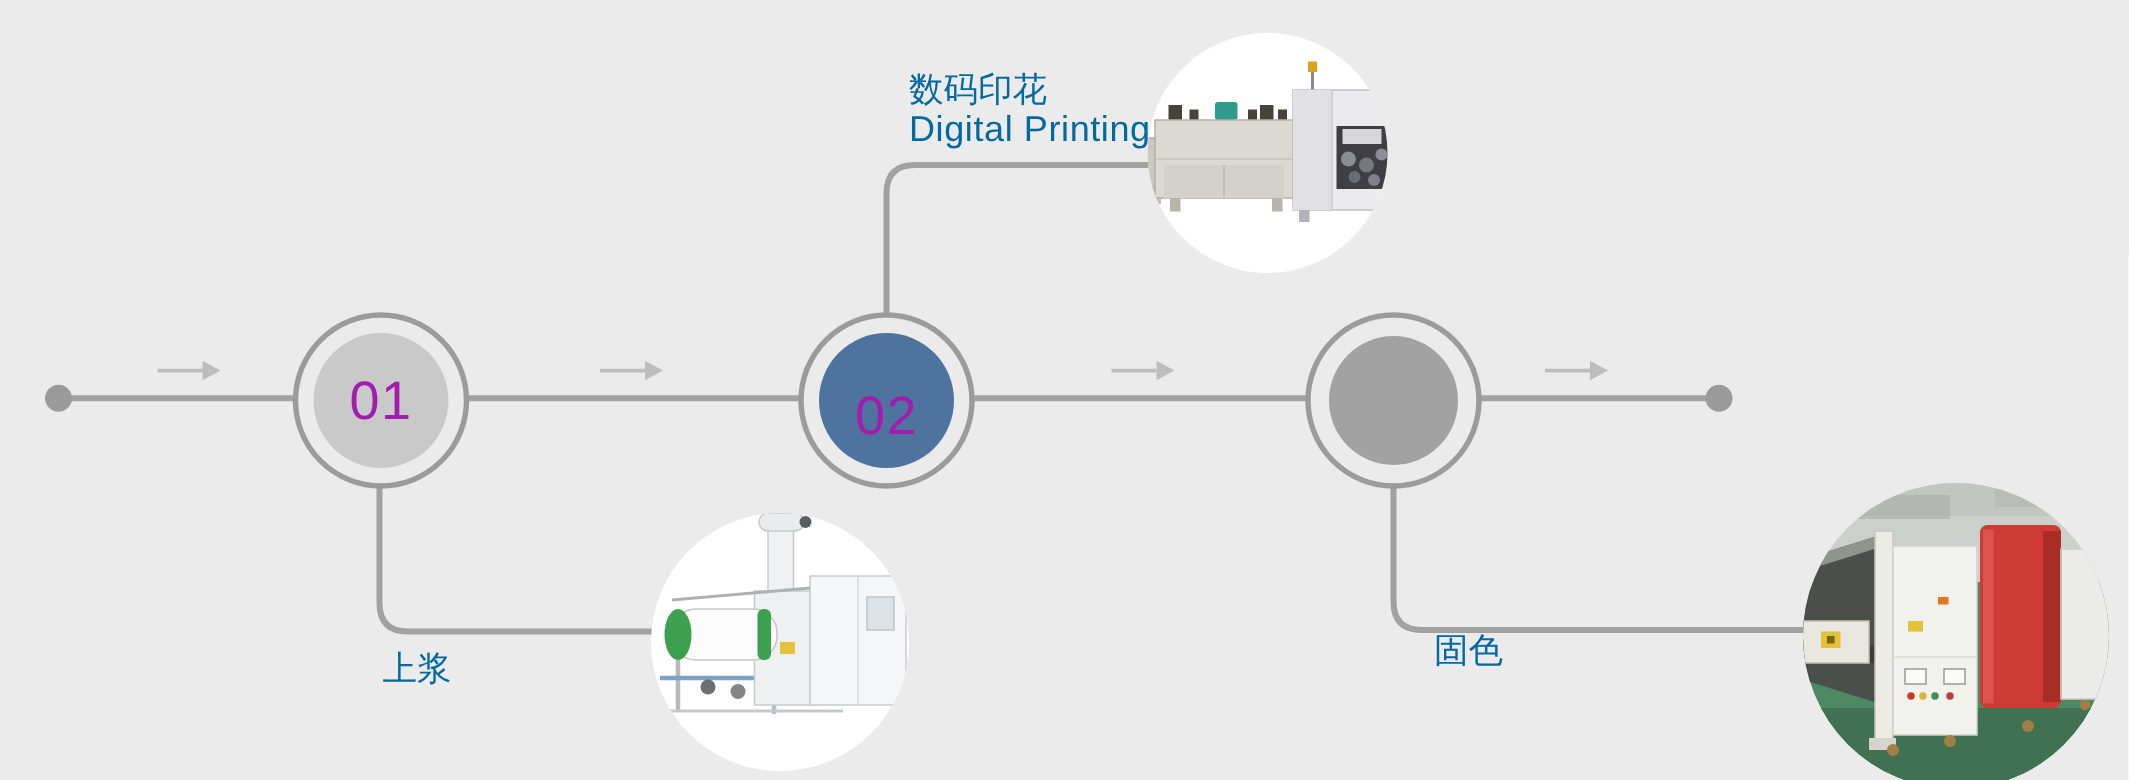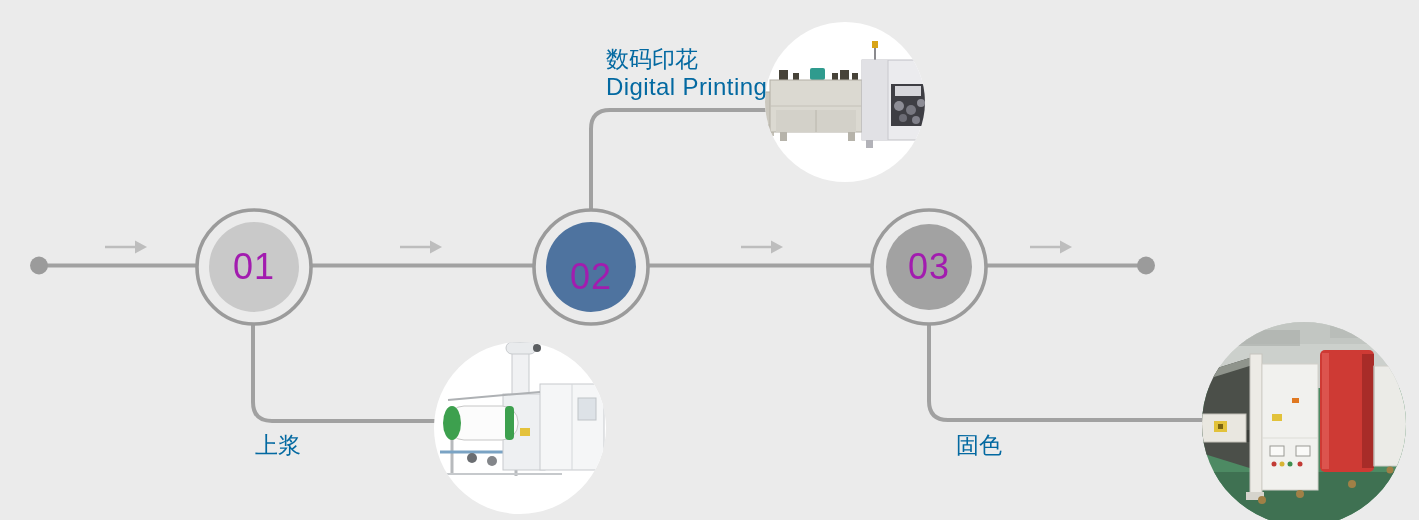--- a/index.html
+++ b/index.html
@@ -27,21 +27,21 @@
   .num-3{left:869px;top:241px;}
   .flow-label{
     position:absolute;
     color:#0369a1;
     white-space:nowrap;
   }
   .flow-label .zh{font-size:23px;line-height:27px;}
   .flow-label .en{font-size:24px;line-height:28px;letter-spacing:0.4px;}
   .label-digital{left:606px;top:46px;}
   .label-pretreat{left:255px;top:432px;text-align:right;}
-  .label-colorfix{left:956px;top:432px;}
+  .label-colorfix{left:956px;top:420px;}
 </style>
 </head>
 <body>
 
 <div class="stage">
 
   <svg width="1419" height="520" viewBox="0 0 1419 520">
     <defs>
       <clipPath id="clip-dp">
           <circle cx="845" cy="102" r="80"></circle>
@@ -191,21 +191,20 @@
       <circle cx="591" cy="267" r="45" fill="#4e739f"></circle>
     </g>
     <g>
       <circle cx="929" cy="267" r="57" fill="none" stroke="#9b9b9b" stroke-width="3.6"></circle>
       <circle cx="929" cy="267" r="43" fill="#a2a2a2"></circle>
     </g>
   </svg>
 
   <div class="step-num num-1">01</div>
   <div class="step-num num-2">02</div>
-  <div class="step-num num-3">03</div>
 
   <div class="flow-label label-digital">
     <div class="zh">数码印花</div>
     <div class="en">Digital Printing</div>
   </div>
   <div class="flow-label label-pretreat">
     <div class="zh">上浆</div>
   </div>
   <div class="flow-label label-colorfix">
     <div class="zh">固色</div>

